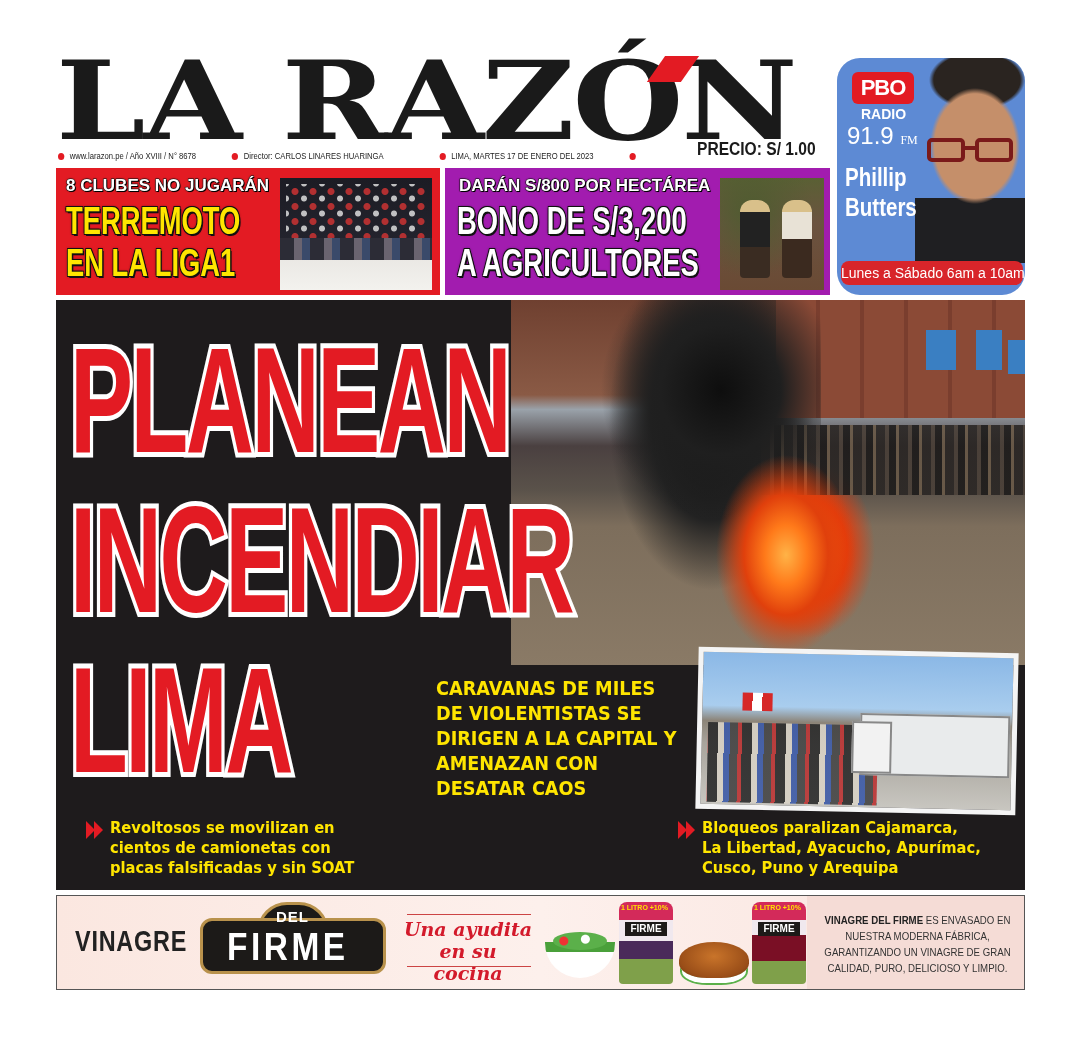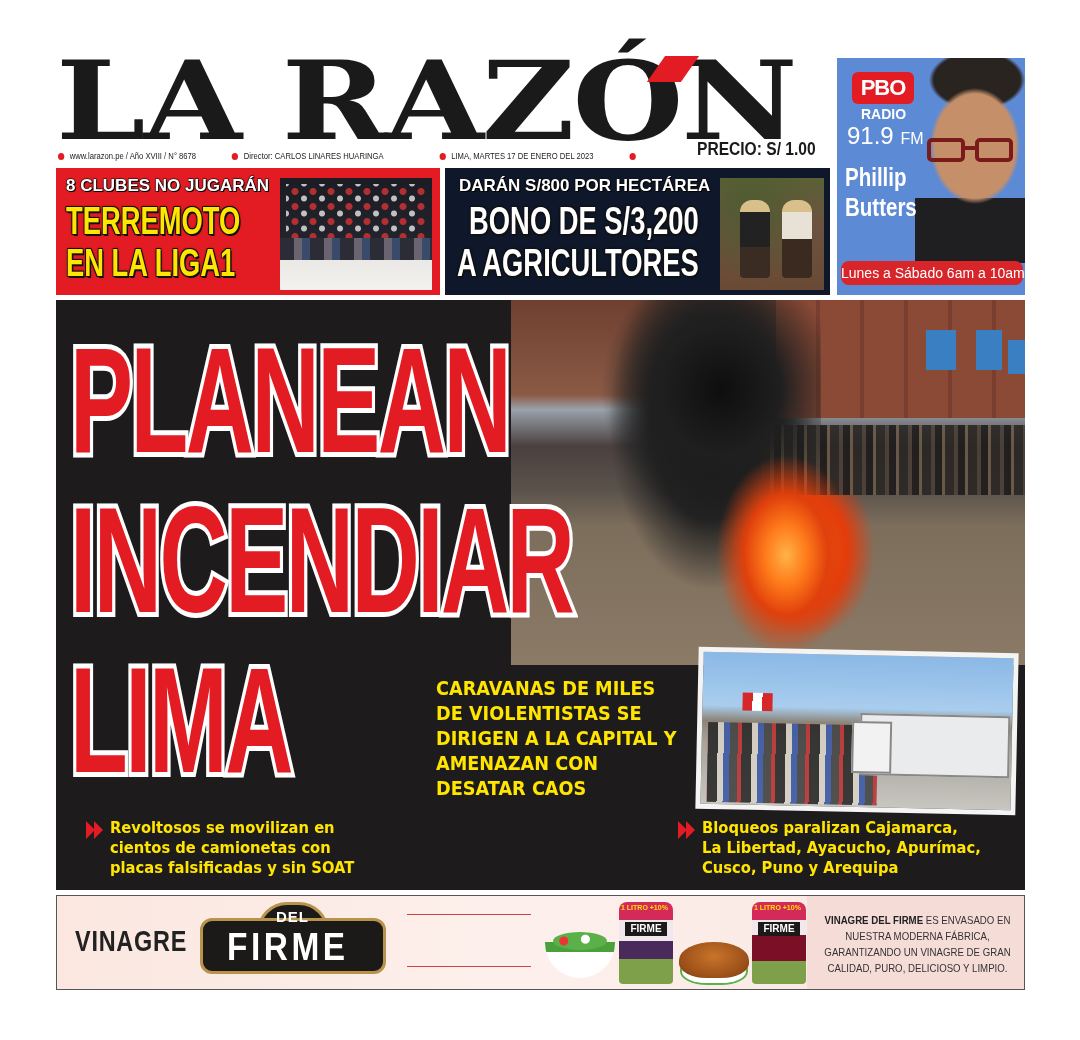--- a/index.html
+++ b/index.html
@@ -28,21 +28,21 @@
   .price {
     position: absolute; left: 697px; top: 138px; font-family: "Liberation Sans", sans-serif;
     font-size: 19px; font-weight: bold; color: #1a1a1a; transform: scaleX(0.82); transform-origin: left center; white-space: nowrap;
   }
 
   
   .teaser {
     position: absolute; top: 168px; height: 127px; padding: 0;
   }
   .teaser-red { left: 56px; width: 384px; background: #e31b23; }
-  .teaser-blue { left: 445px; width: 385px; background: #0f172a; text-align: right; }
+  .teaser-blue { left: 445px; width: 385px; background: #a21caf; }
   .teaser-kicker {
     position: absolute; left: 10px; top: 8px; font-weight: bold; font-size: 17px; color: #fff;
     -webkit-text-stroke: 1px #222; paint-order: stroke fill; white-space: nowrap;
     font-family: "Liberation Sans", sans-serif;
   }
   .teaser-red .teaser-kicker { text-shadow: 0 0 2px #000, 1px 1px 0 #000; }
   .teaser-blue .teaser-kicker { text-shadow: 0 0 2px #000, 1px 1px 0 #000; left: 14px; }
   .teaser-headline {
     position: absolute; left: 10px; top: 32px; font-family: "Liberation Sans", sans-serif;
     font-weight: bold; font-size: 38px; line-height: 42px; white-space: nowrap;
@@ -63,39 +63,39 @@
   .photo-farm {
     left: 275px; top: 10px; width: 104px; height: 112px;
     background: radial-gradient(ellipse at 30% 30%, #4f5c30, transparent 60%), linear-gradient(180deg, #5a6034 0%, #6b5340 40%, #6a4a34 100%);
   }
   .farmer { position: absolute; bottom: 12px; width: 30px; height: 78px; border-radius: 12px 12px 4px 4px; }
   .farmer.f1 { left: 20px; background: linear-gradient(180deg, #d9c08a 0 16%, #222 16% 60%, #3a2c22 60% 100%); }
   .farmer.f2 { left: 62px; background: linear-gradient(180deg, #d9c08a 0 16%, #e8e2d6 16% 50%, #3b2a1f 50% 100%); }
 
   
   .radio-ad {
-    position: absolute; left: 837px; top: 58px; width: 188px; height: 237px; background: #5d8ad4; overflow: hidden;
+    position: absolute; left: 837px; top: 58px; width: 188px; height: 237px; background: #5d8ad4; overflow: hidden; border-radius: 23px;
   }
   .radio-person {
     position: absolute; left: 78px; top: 0; width: 120px; height: 205px;
     background: radial-gradient(ellipse 45px 58px at 60px 88px, #c58f6a 0 90%, transparent 100%),
                 radial-gradient(ellipse 48px 30px at 62px 22px, #2a2420 0 90%, transparent 100%),
                 linear-gradient(180deg, transparent 0 140px, #1f1f22 140px 100%);
   }
   .glasses { position: absolute; left: 90px; top: 80px; width: 92px; height: 24px; }
   .glasses .lens { position: absolute; top: 0; width: 38px; height: 24px; border: 4px solid #7a1a1a; border-radius: 5px; }
   .glasses .lens.l { left: 0; } .glasses .lens.r { left: 48px; }
   .glasses .bridge { position: absolute; left: 36px; top: 8px; width: 14px; height: 4px; background: #7a1a1a; }
   .pbo-logo {
     position: absolute; left: 15px; top: 14px; width: 62px; height: 32px; background: #e31b23; border-radius: 6px;
     color: #fff; font-weight: bold; font-size: 22px; text-align: center; line-height: 32px; font-family: "Liberation Sans", sans-serif; letter-spacing: -1px;
   }
   .pbo-radio { position: absolute; left: 24px; top: 48px; color: #fff; font-weight: bold; font-size: 14px; font-family: "Liberation Sans", sans-serif; }
   .pbo-freq { position: absolute; left: 10px; top: 64px; color: #fff; font-size: 24px; font-family: "Liberation Sans", sans-serif; white-space: nowrap; }
-  .pbo-freq small { font-size: 16px; }
+  .pbo-freq small { font-size: 12px; font-family: Liberation Serif, serif; }
   .pbo-host { position: absolute; left: 8px; top: 104px; color: #fff; font-weight: bold; font-size: 25px; line-height: 30px; font-family: "Liberation Sans", sans-serif; transform: scaleX(.82); transform-origin: left top; }
   .pbo-schedule {
     position: absolute; left: 4px; top: 203px; width: 182px; height: 24px; background: #d8252a; border-radius: 8px;
     color: #fff; font-size: 14px; line-height: 24px; text-align: center; font-family: "Liberation Sans", sans-serif; white-space: nowrap;
   }
 
   
   .main-story {
     position: absolute; left: 56px; top: 300px; width: 969px; height: 590px; background: #1e1b1c; overflow: hidden;
   }
@@ -340,20 +340,24 @@
 </div>
 
 <div class="ad-banner">
   <div class="ad-vinagre">VINAGRE</div>
   <div class="ad-firme-top"></div>
   <div class="ad-firme-badge"></div>
   <div class="ad-del">DEL</div>
   <div class="ad-firme-text">FIRME</div>
 
   <div class="ad-slogan-rule" style="top:18px"></div>
+  <div class="ad-slogan">
+    <div>Una ayudita</div>
+    <div>en su cocina</div>
+  </div>
   <div class="ad-slogan-rule" style="top:70px"></div>
 
   <div class="ad-salad"></div>
   <div class="ad-pouch pouch-1">
     <div class="pouch-tag">1 LITRO +10%</div>
     <div class="pouch-label">FIRME</div>
   </div>
   <div class="ad-chicken"></div>
   <div class="ad-pouch pouch-2">
     <div class="pouch-tag">1 LITRO +10%</div>

